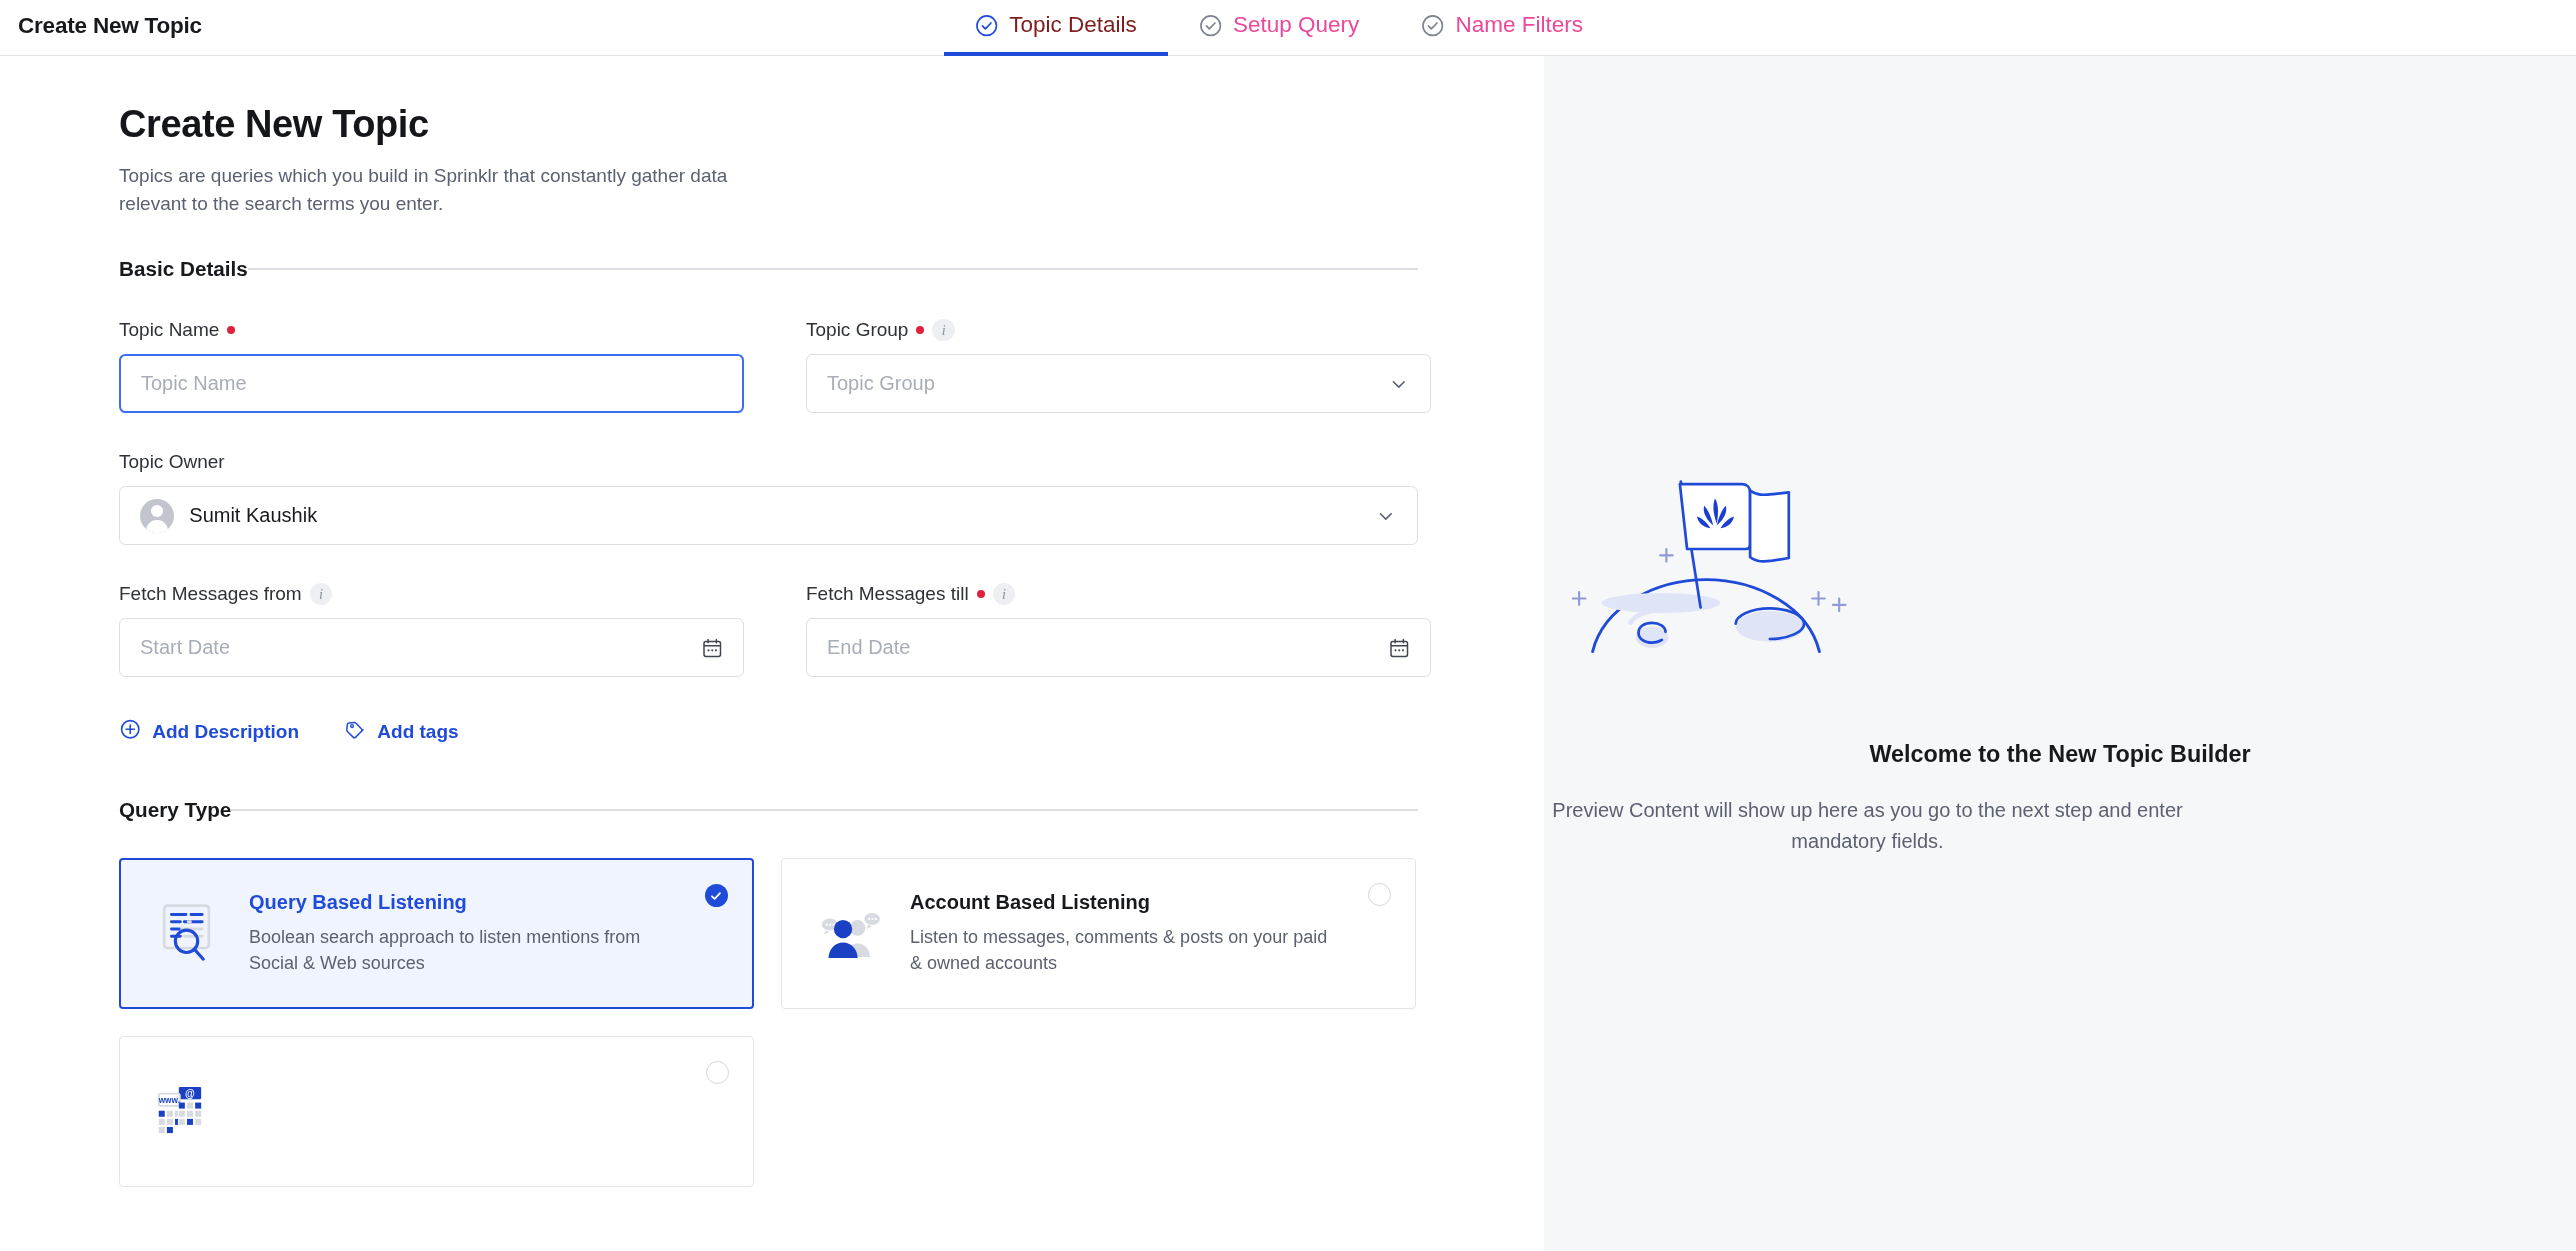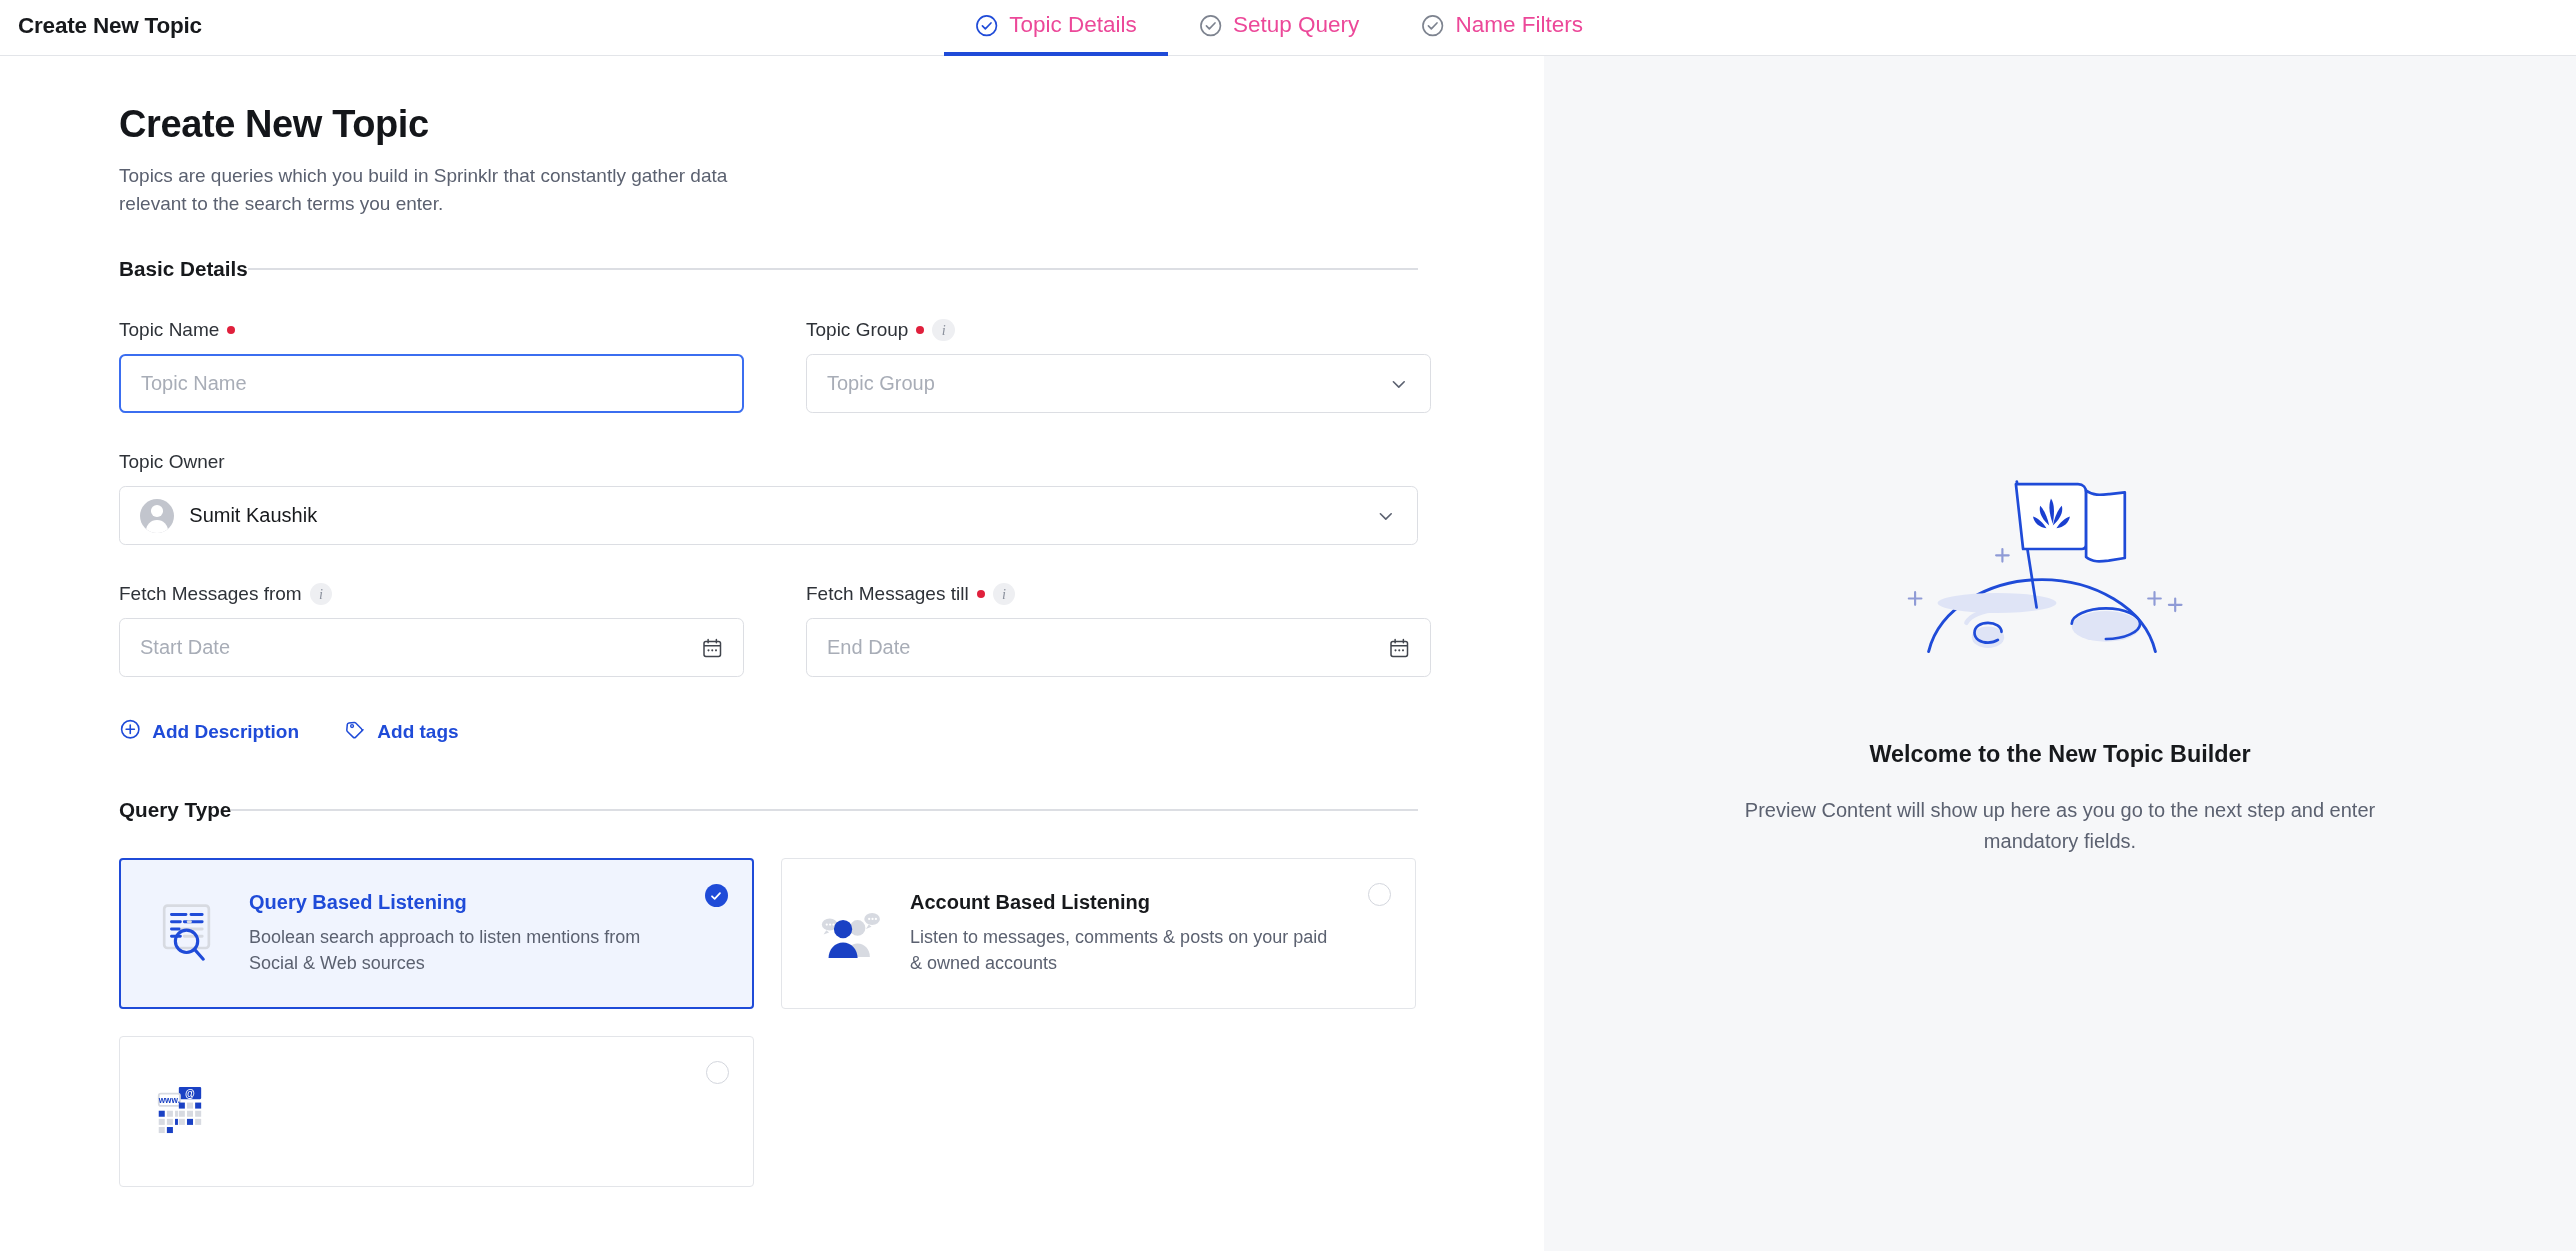--- a/index.html
+++ b/index.html
@@ -44,21 +44,21 @@
     cursor: pointer;
     position: relative;
   }
   .tab-label {
     font-size: 22.5px;
     color: #ec4899;
     white-space: nowrap;
     line-height: 1;
     padding-bottom: 5.4px;
   }
-  .tab.active .tab-label { color: #ec4899; }
+  .tab.active .tab-label { color: #7f1d1d; }
   .tab .tab-underline {
     position: absolute;
     left: 0; right: 0; bottom: 0;
     height: 4.5px;
     background: transparent;
   }
   .tab.active .tab-underline { background: #1f4bd8; }
   .tab-check { width: 23.4px; height: 23.4px; display: block; margin-bottom: 5.4px; }
 
   
@@ -69,21 +69,20 @@
     background: #ffffff;
     overflow: hidden;
     position: relative;
   }
   .right-pane {
     width: 1032px;
     height: 1195px;
     background: #f6f7f9;
     display: flex;
     flex-direction: column;
-    align-items: center;
     justify-content: center;
   }
 
   .content {
     padding: 47px 0 0 119px;
     width: 1544px;
   }
   .page-title {
     font-size: 38px;
     font-weight: bold;

